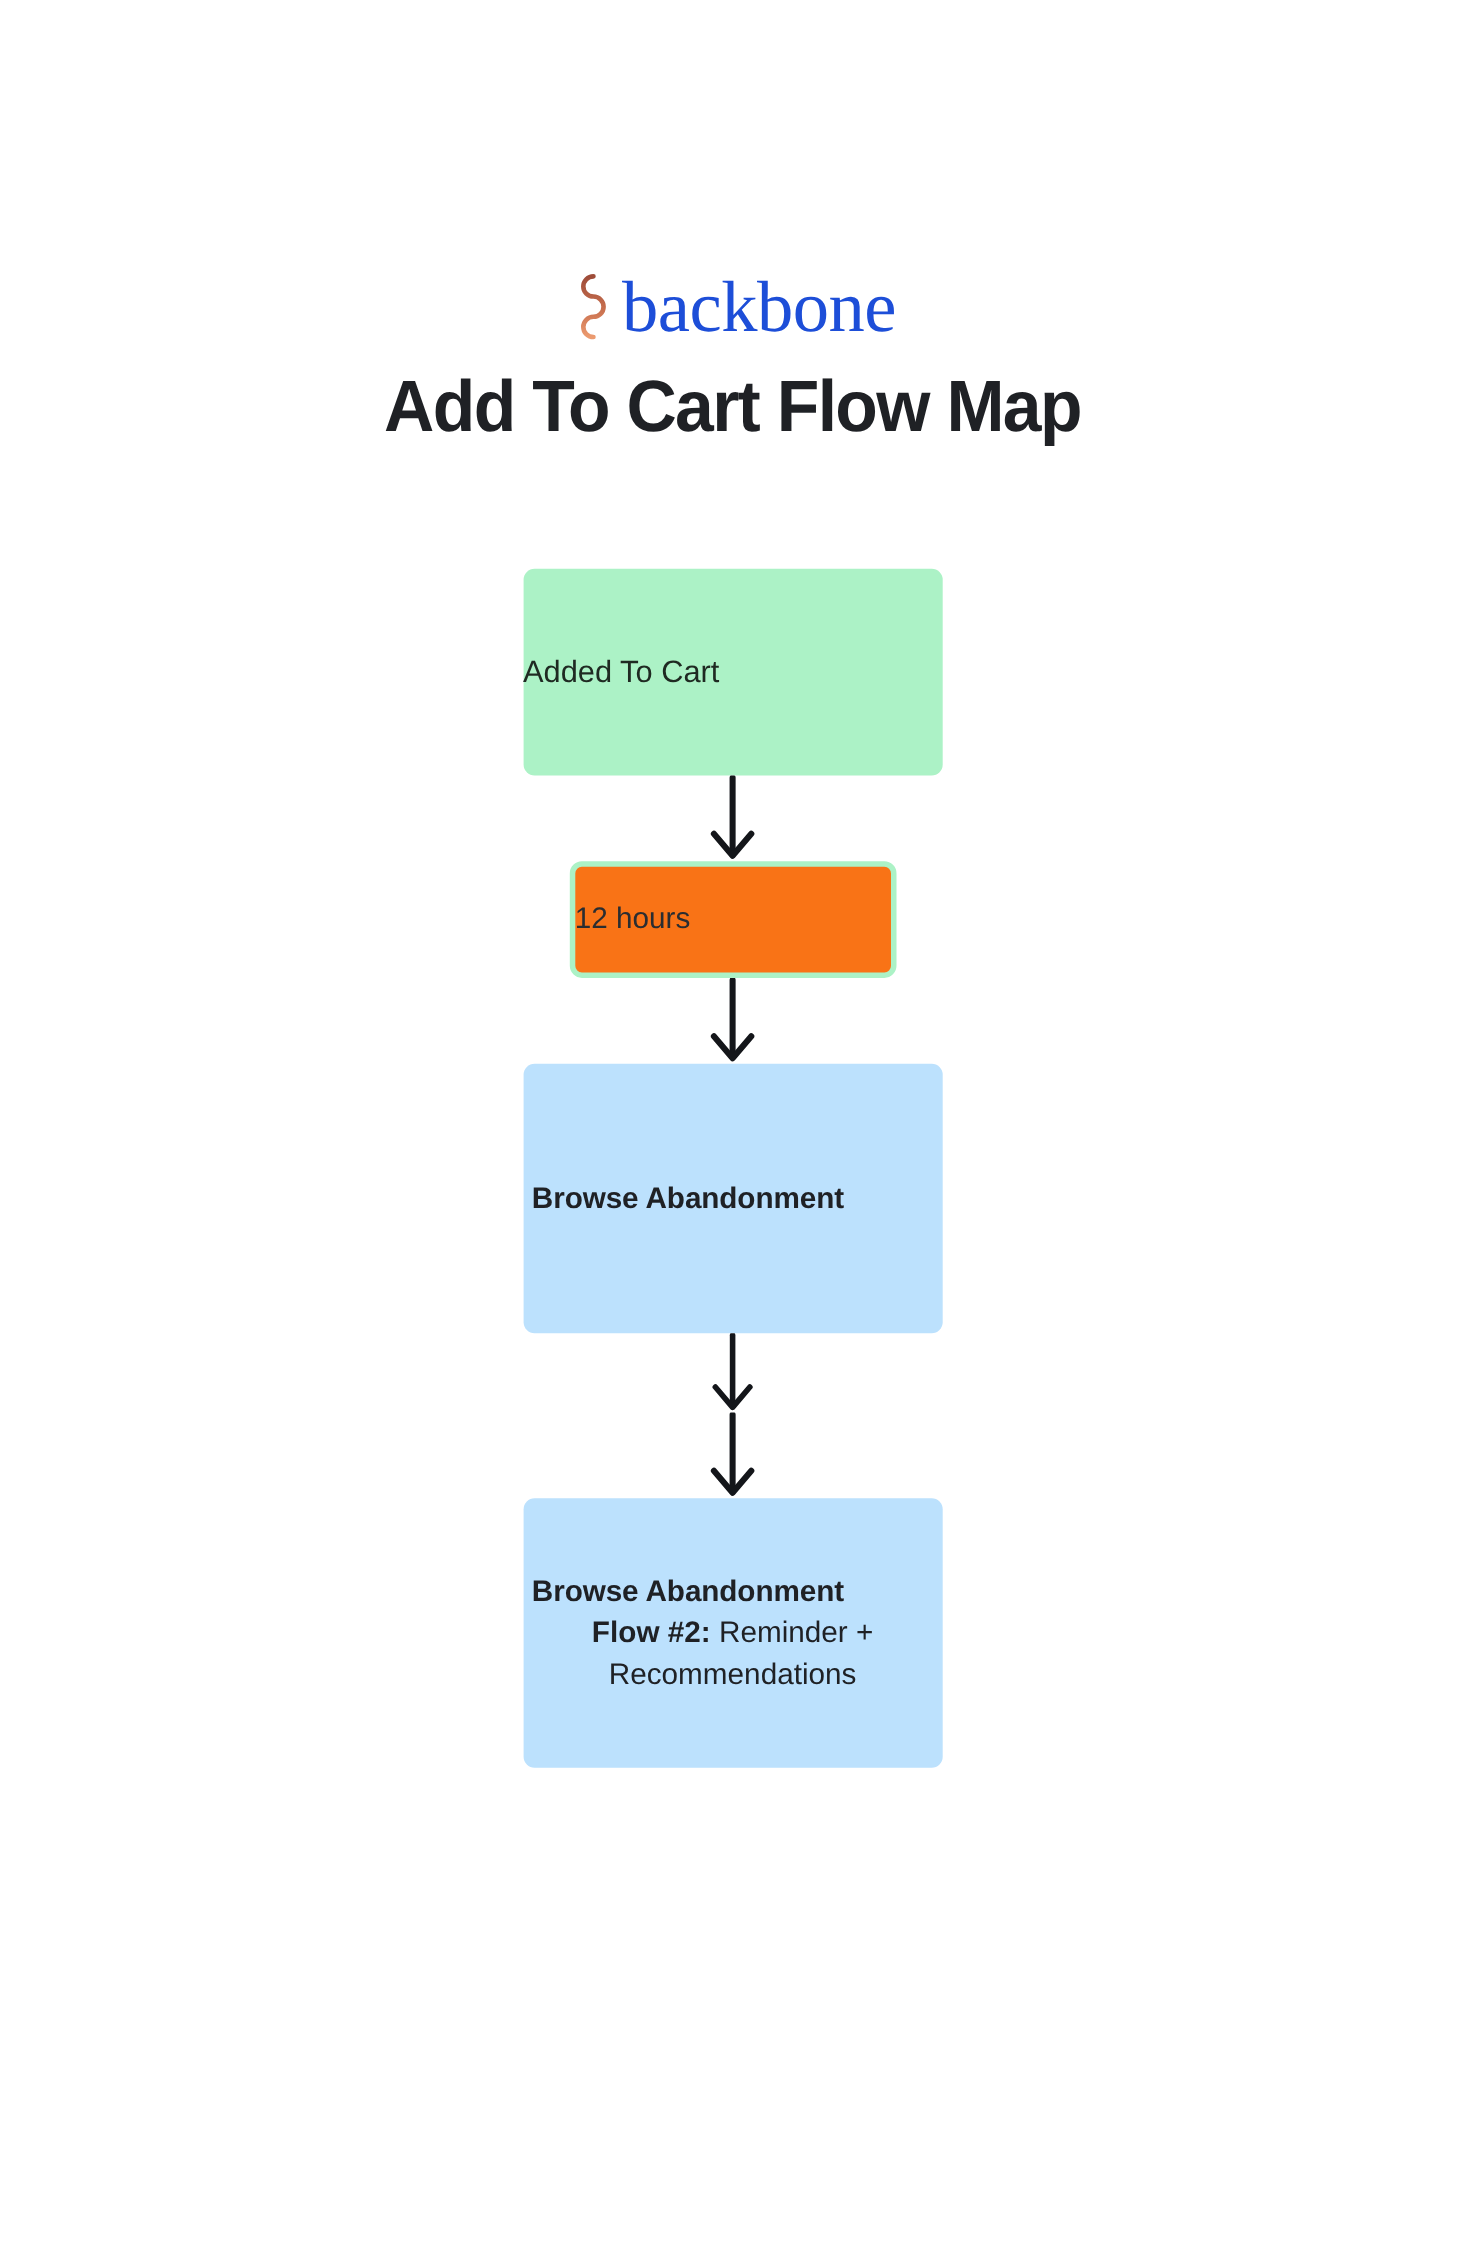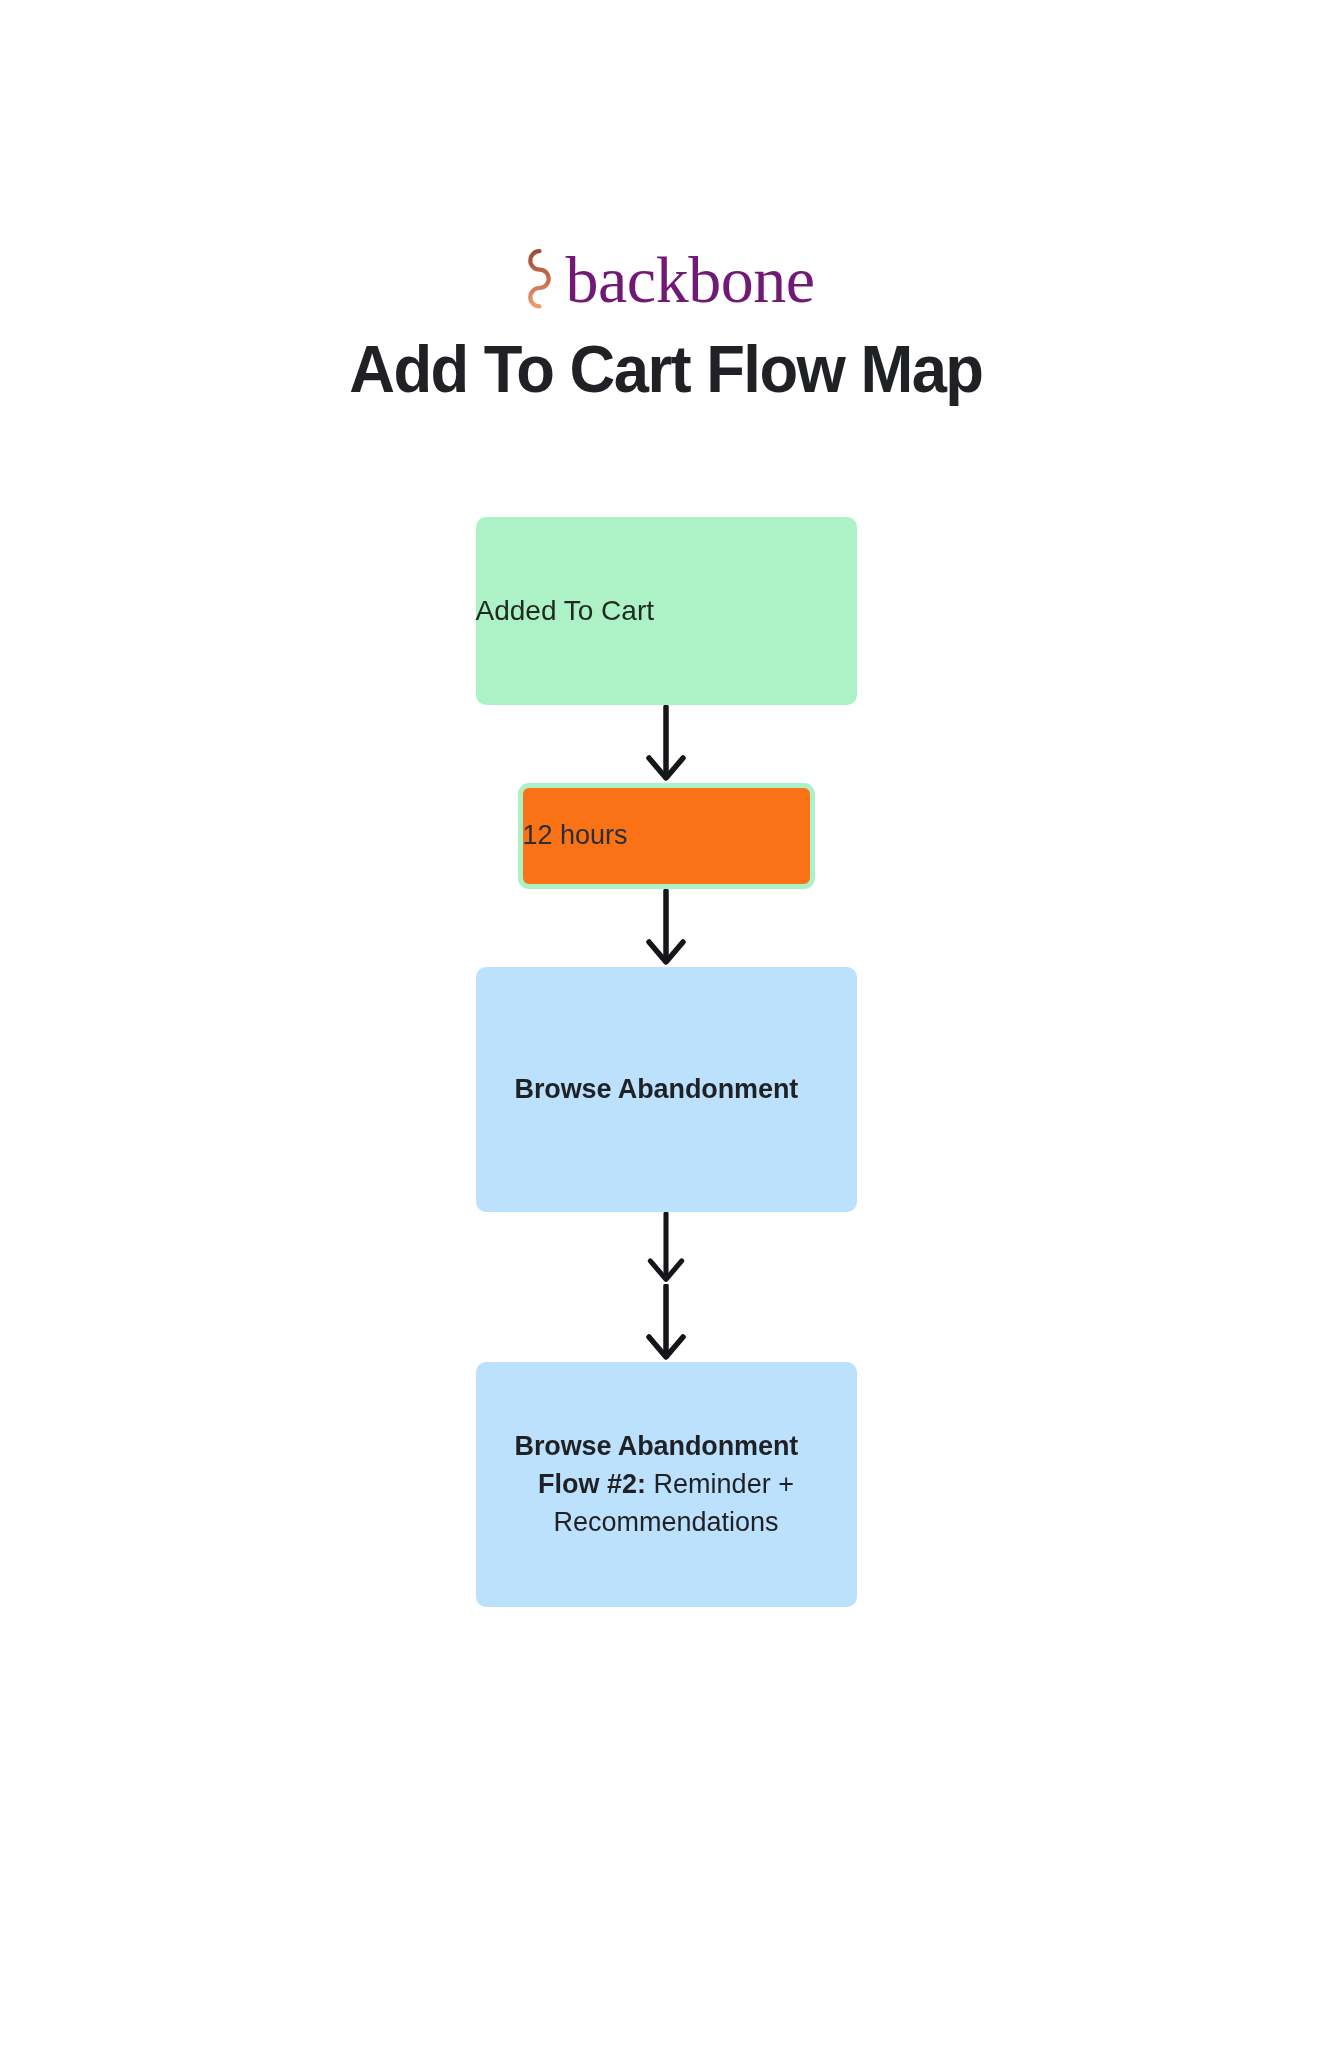--- a/index.html
+++ b/index.html
@@ -39,21 +39,21 @@
     width: 34px;
     height: 62px;
     display: block;
     flex: 0 0 auto;
   }
   .brand-word {
     font-family: "Liberation Serif", "DejaVu Serif", serif;
     font-size: 66px;
     line-height: 1;
     letter-spacing: -0.5px;
-    color: #701a75;
+    color: #1d4ed8;
     font-weight: 400;
     position: relative;
     top: 2px;
   }
 
   
   .page-title {
     margin-top: 22px;
     font-family: "Liberation Sans", sans-serif;
     font-weight: 700;
@@ -108,21 +108,21 @@
     line-height: 1.3;
     font-weight: 400;
   }
 
   
   .node-email {
     width: 381px;
     height: 245px;
     background: #BCE1FD;
     color: #1f2125;
-    padding: 0 39px;
+    padding: 0 8px;
     font-size: 27px;
     line-height: 1.42;
   }
   .node-email .email-title {
     font-weight: 700;
     font-size: 27px;
     line-height: 1.42;
     letter-spacing: -0.1px;
   }
   .node-email .email-sub {

